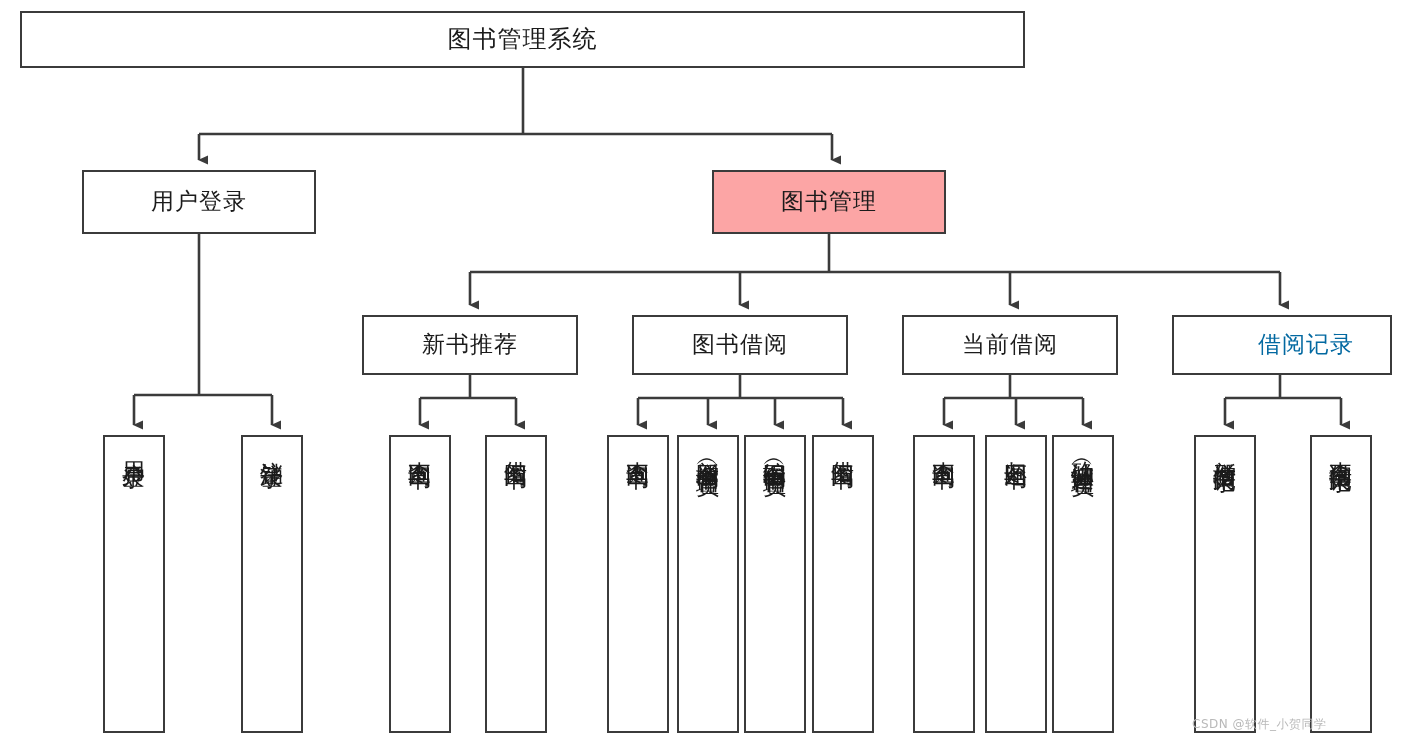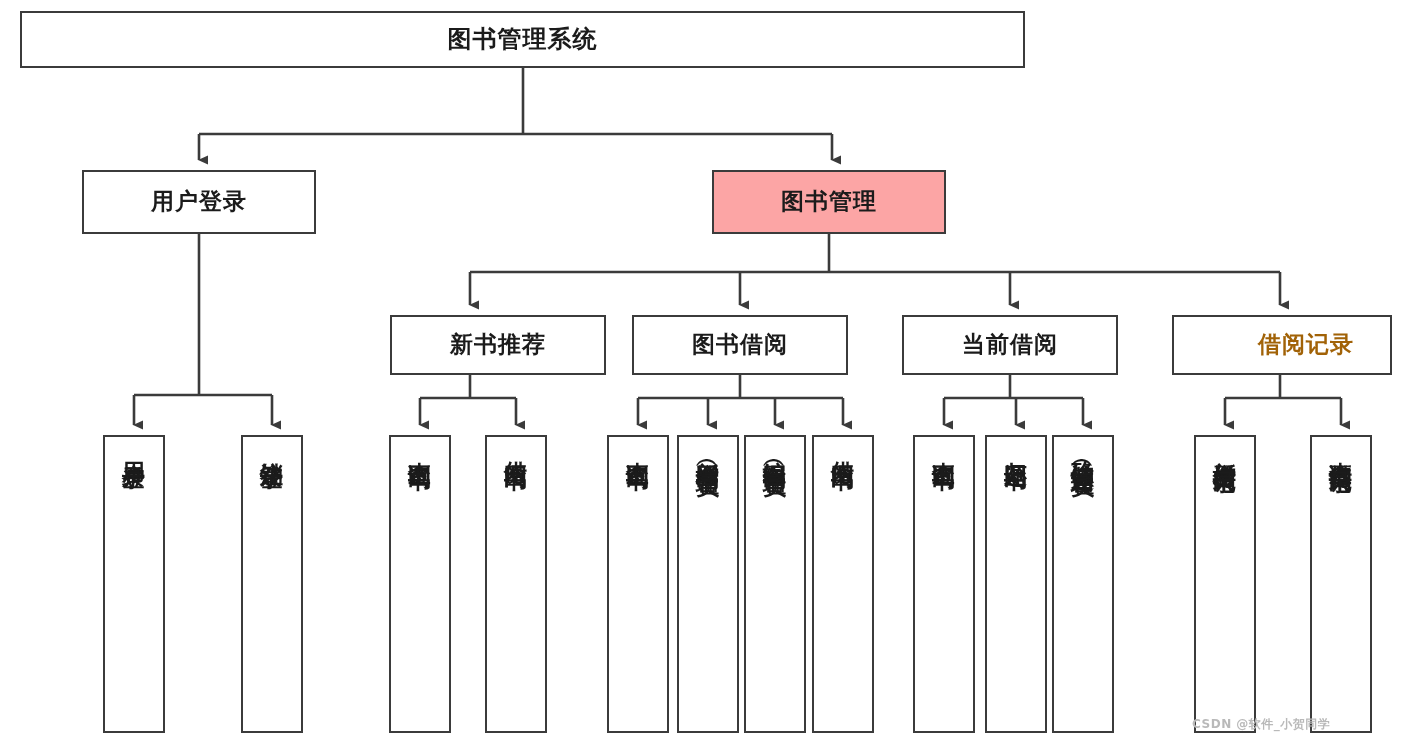--- a/index.html
+++ b/index.html
@@ -10,21 +10,20 @@
   }
   body {
     font-family: "DejaVu Sans", "Liberation Sans", sans-serif;
   }
   #canvas {
     position: relative;
     width: 1405px;
     height: 747px;
     background: #ffffff;
     overflow: hidden;
-    font-weight: bold;
   }
   svg.edges {
     position: absolute;
     left: 0;
     top: 0;
     width: 1405px;
     height: 747px;
     pointer-events: none;
   }
   .node {
@@ -132,30 +131,30 @@
     <span class="label">图书管理系统</span>
   </div>
 
   <div class="node horiz" style="left: 82px; top: 170px; width: 234px; height: 64px; border-color: rgb(59, 59, 59); background: rgb(255, 255, 255); color: rgb(27, 27, 27);">
     <span class="label">用户登录</span>
   </div>
   <div class="node horiz" style="left: 712px; top: 170px; width: 234px; height: 64px; border-color: rgb(59, 59, 59); background: #fca5a5; color: rgb(27, 27, 27);">
     <span class="label">图书管理</span>
   </div>
 
-  <div class="node horiz" style="left: 362px; top: 315px; width: 216px; height: 60px; border-color: rgb(59, 59, 59); background: rgb(255, 255, 255); color: rgb(27, 27, 27); margin-left: 28px;">
+  <div class="node horiz" style="left: 362px; top: 315px; width: 216px; height: 60px; border-color: rgb(59, 59, 59); background: rgb(255, 255, 255); color: rgb(27, 27, 27);">
     <span class="label">新书推荐</span>
   </div>
   <div class="node horiz" style="left: 632px; top: 315px; width: 216px; height: 60px; border-color: rgb(59, 59, 59); background: rgb(255, 255, 255); color: rgb(27, 27, 27);">
     <span class="label">图书借阅</span>
   </div>
   <div class="node horiz" style="left: 902px; top: 315px; width: 216px; height: 60px; border-color: rgb(59, 59, 59); background: rgb(255, 255, 255); color: rgb(27, 27, 27);">
     <span class="label">当前借阅</span>
   </div>
-  <div class="node horiz" style="left: 1172px; top: 315px; width: 220px; height: 60px; border-color: rgb(59, 59, 59); background: rgb(255, 255, 255); color: #a16207; padding-left: 48px;">
+  <div class="node horiz" style="left: 1172px; top: 315px; width: 220px; height: 60px; border-color: rgb(59, 59, 59); background: rgb(255, 255, 255); color: #0369a1; padding-left: 48px;">
     <span class="label">借阅记录</span>
   </div>
 
   <div class="node vert" style="left: 103px; top: 435px; width: 62px; height: 298px; border-color: rgb(59, 59, 59); background: rgb(255, 255, 255); color: rgb(27, 27, 27);">
     <span class="label">用户登录</span>
   </div>
   <div class="node vert" style="left: 241px; top: 435px; width: 62px; height: 298px; border-color: rgb(59, 59, 59); background: rgb(255, 255, 255); color: rgb(27, 27, 27);">
     <span class="label">注销登录</span>
   </div>
   <div class="node vert" style="left: 389px; top: 435px; width: 62px; height: 298px; border-color: rgb(59, 59, 59); background: rgb(255, 255, 255); color: rgb(27, 27, 27);">

